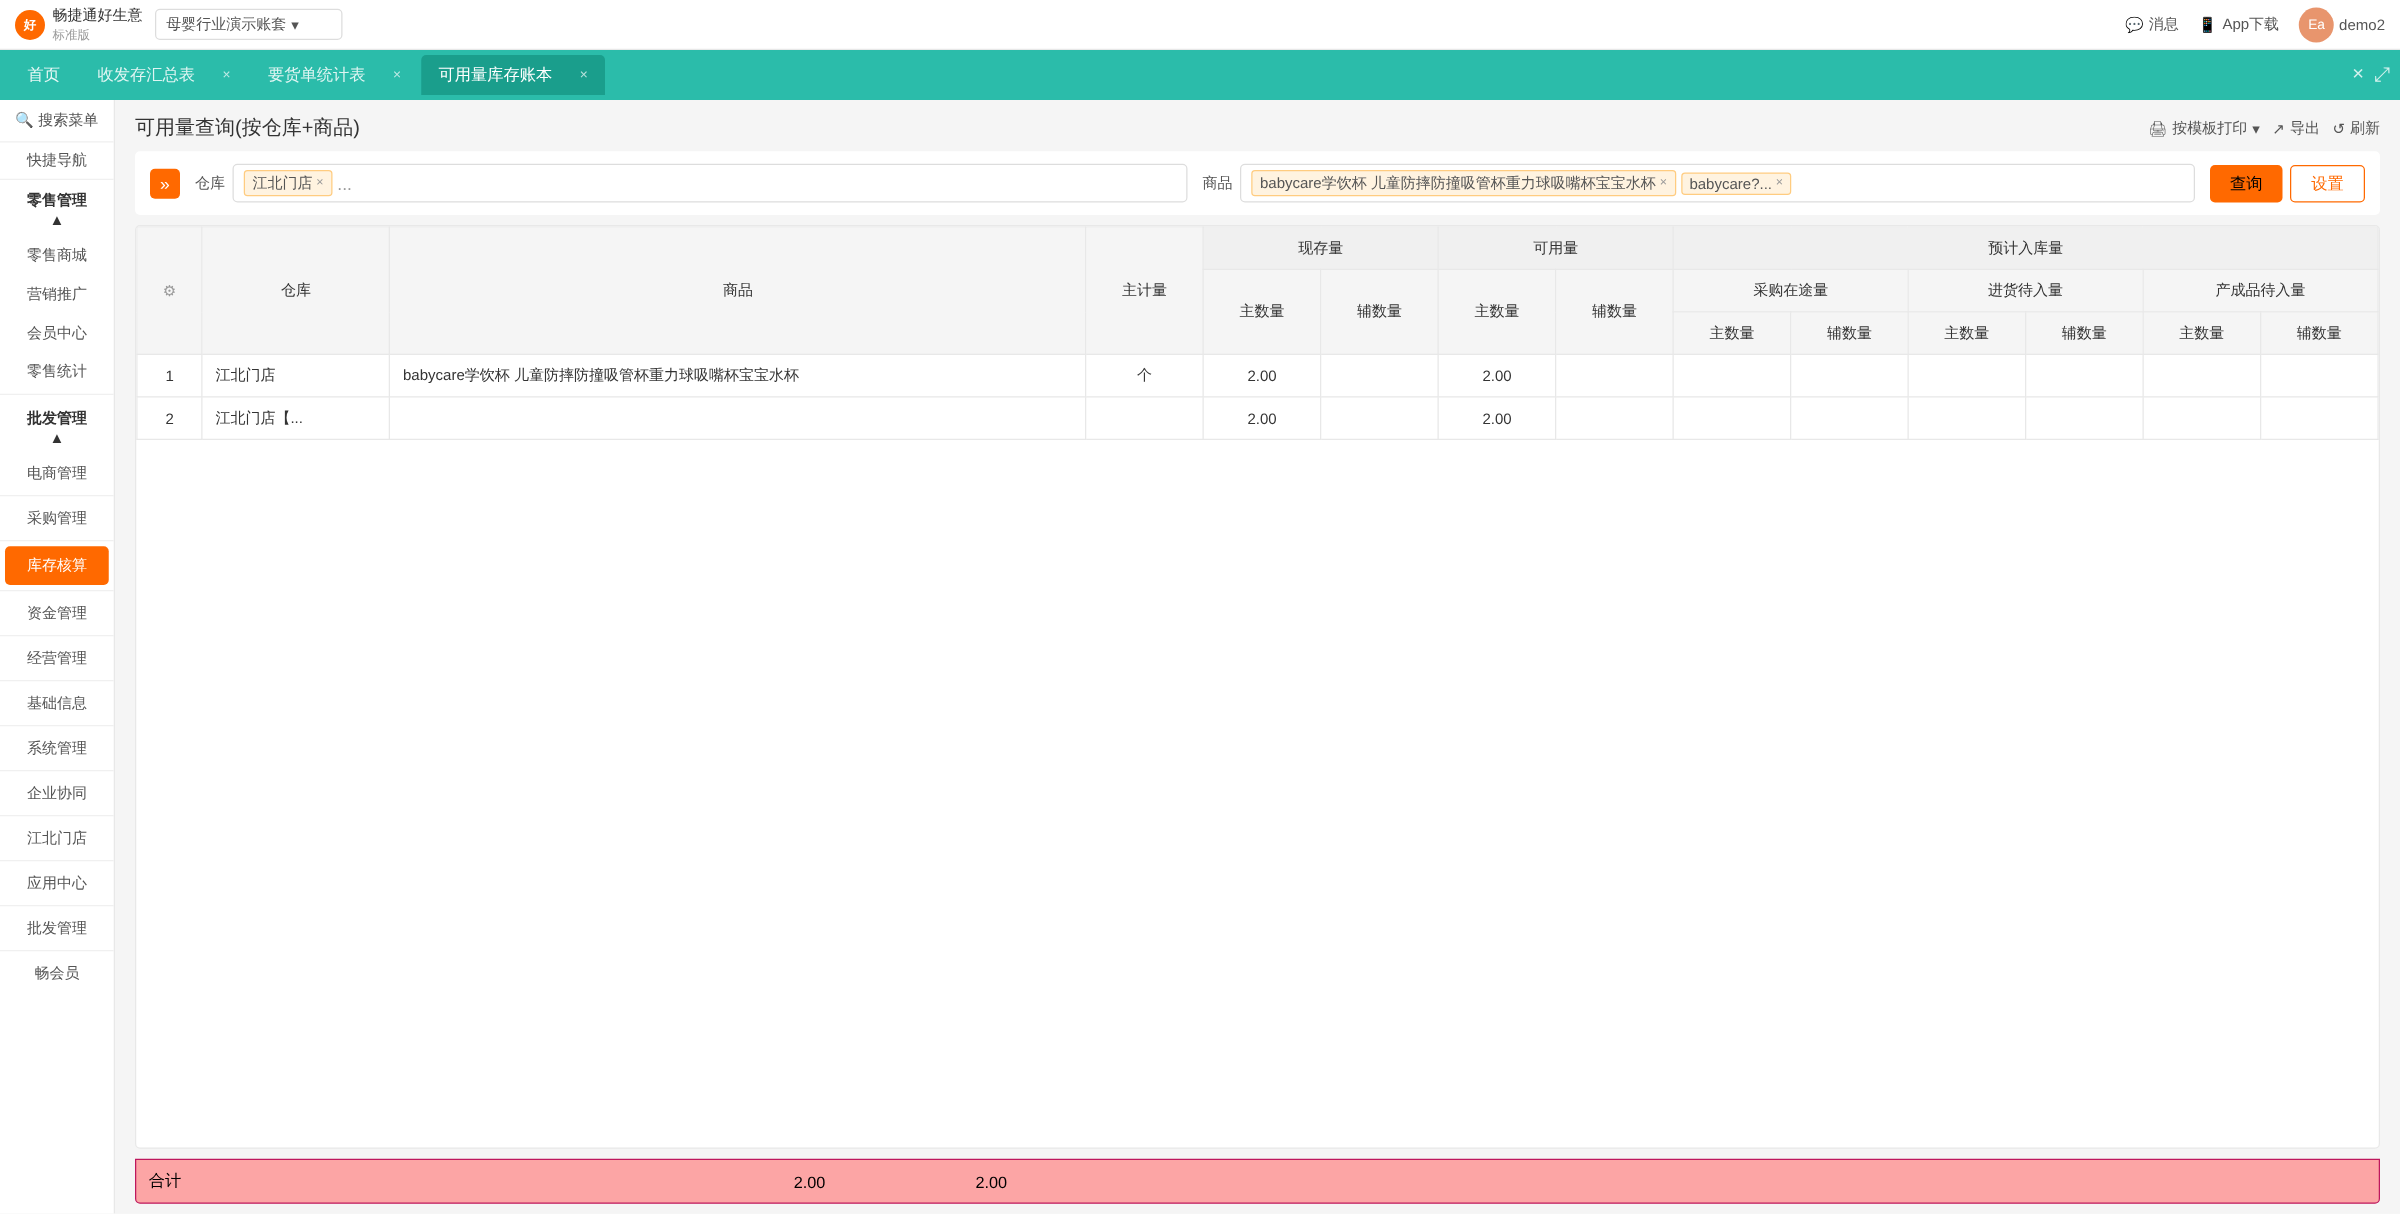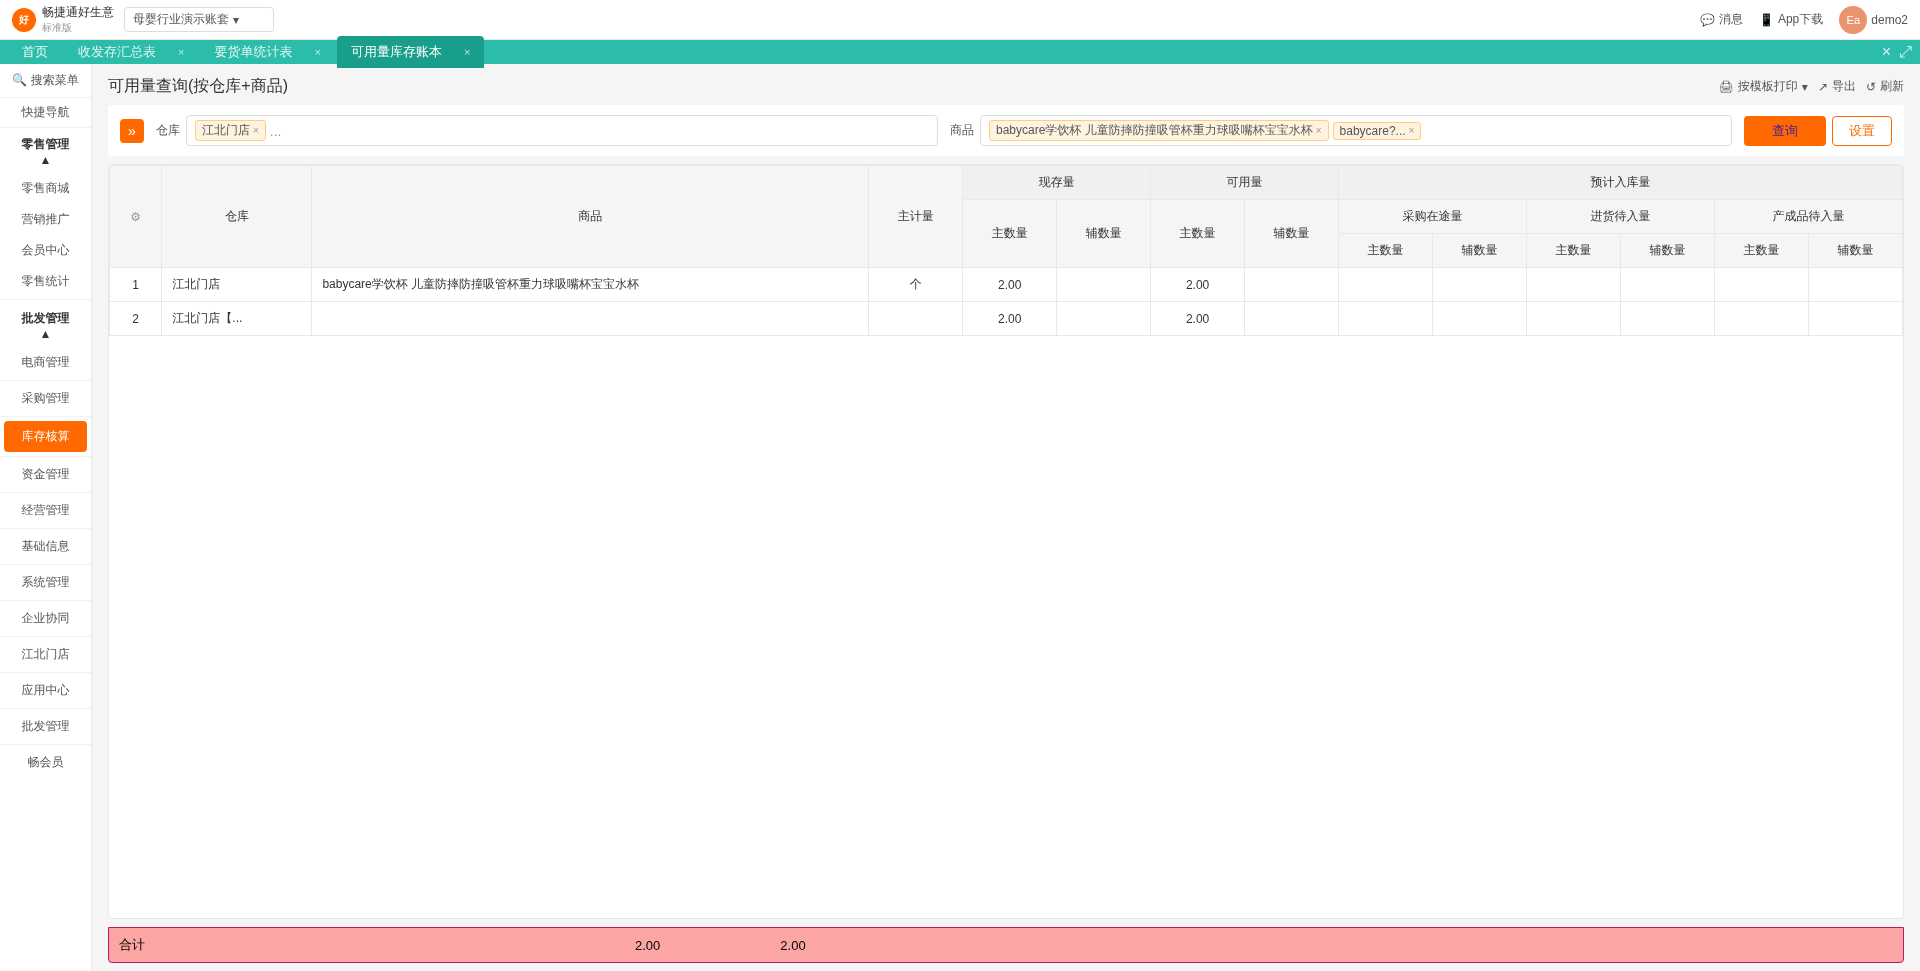--- a/index.html
+++ b/index.html
@@ -26,21 +26,21 @@
       border: 1px solid #ddd; border-radius: 4px; padding: 3px 8px;
       cursor: pointer; color: #555; font-size: 12px;
       min-width: 150px;
     }
     .top-bar-right { display: flex; align-items: center; gap: 16px; }
     .top-bar-right-item { display: flex; align-items: center; gap: 4px; cursor: pointer; color: #555; font-size: 12px; }
     .avatar { width: 28px; height: 28px; border-radius: 50%; background: #e8956d; display: flex; align-items: center; justify-content: center; color: #fff; font-size: 11px; }
 
     
     .nav-tabs {
-      height: 24px;
+      height: 40px;
       background: #2bbcaa;
       display: flex;
       align-items: center;
       padding: 0 8px;
       gap: 2px;
       flex-shrink: 0;
     }
     .nav-tab {
       height: 32px;
       padding: 0 14px;
@@ -192,22 +192,22 @@
     }
     .filter-tag {
       display: flex; align-items: center; gap: 3px;
       background: #fff3e0; border: 1px solid #ffcc80;
       border-radius: 3px; padding: 1px 6px; font-size: 12px; color: #555;
     }
     .filter-tag .tag-close { color: #999; cursor: pointer; font-size: 10px; }
     .filter-dots { color: #999; font-size: 14px; cursor: pointer; }
     .filter-actions { display: flex; gap: 6px; flex-shrink: 0; }
     .btn-query {
-      background: #ff6900; color: #4c1d95; border: none;
-      padding: 5px 28px; border-radius: 4px; cursor: pointer; font-size: 13px;
+      background: #ff6900; color: #000000; border: none;
+      padding: 5px 16px; border-radius: 4px; cursor: pointer; font-size: 13px;
     }
     .btn-setting {
       background: #fff; color: #ff6900; border: 1px solid #ff6900;
       padding: 5px 16px; border-radius: 4px; cursor: pointer; font-size: 13px;
     }
 
     
     .table-container {
       margin: 0 16px 8px;
       background: #fff;

